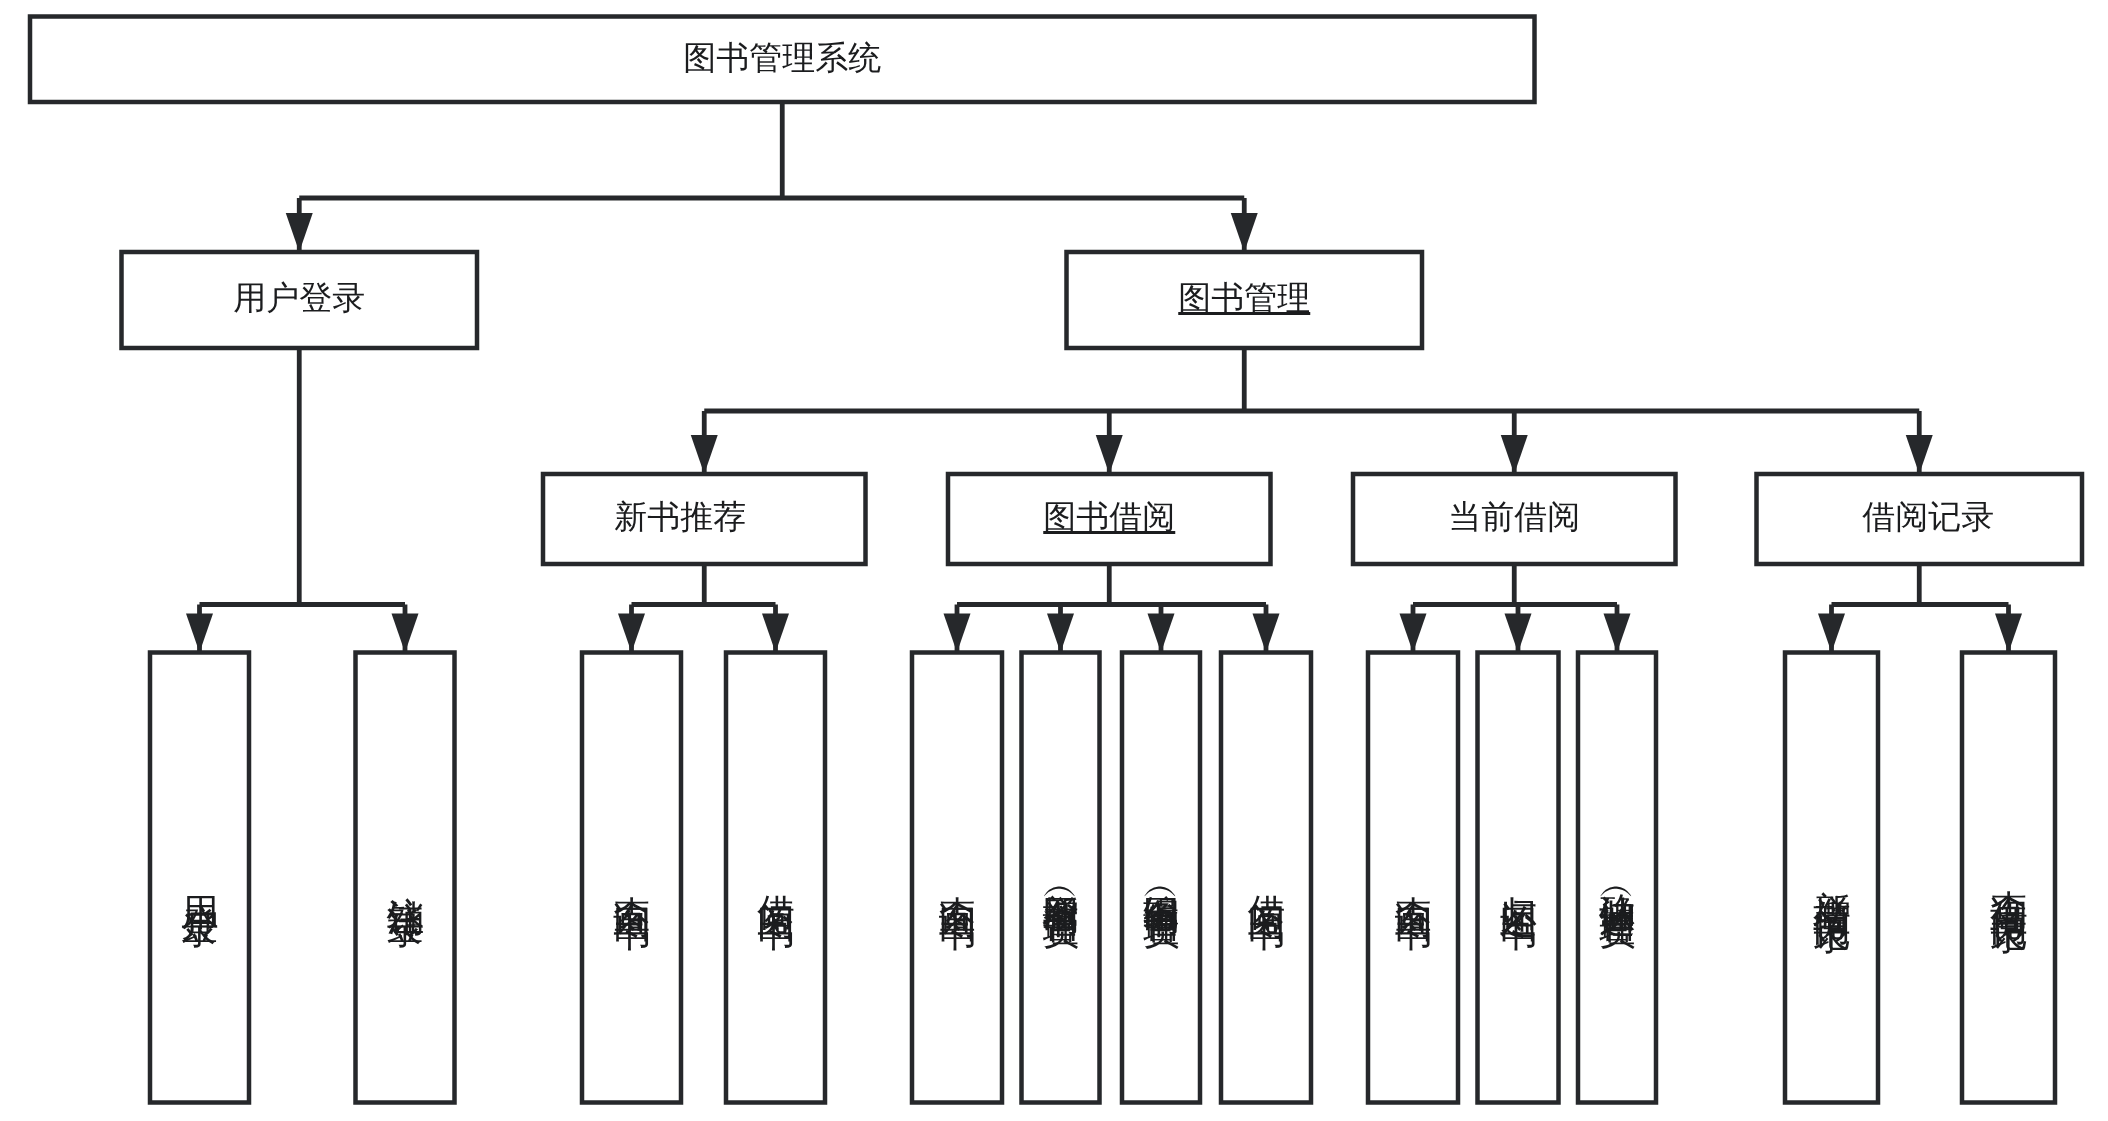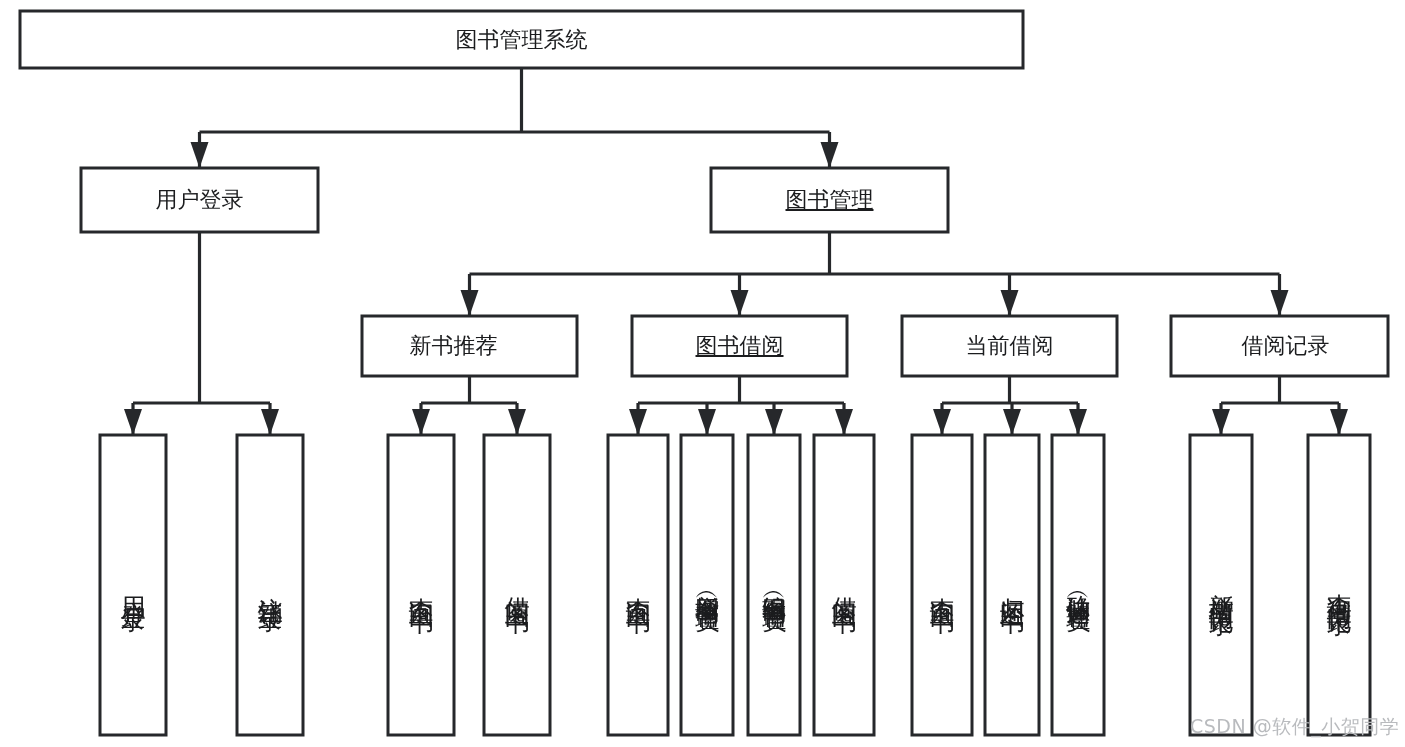--- a/index.html
+++ b/index.html
@@ -175,15 +175,14 @@
       <div class="node-label vertical tall" style="left: 681px; top: 435px; width: 52px; height: 300px;">新增图书（管理员）</div>
       <div class="node-label vertical tall" style="left: 748px; top: 435px; width: 52px; height: 300px;">编辑图书（管理员）</div>
       <div class="node-label vertical" style="left: 814px; top: 435px; width: 60px; height: 300px;">借阅图书</div>
       <div class="node-label vertical" style="left: 912px; top: 435px; width: 60px; height: 300px;">查询图书</div>
       <div class="node-label vertical" style="left: 985px; top: 435px; width: 54px; height: 300px;">归还图书</div>
       <div class="node-label vertical tall" style="left: 1052px; top: 435px; width: 52px; height: 300px;">确认归还（管理员）</div>
       <div class="node-label vertical" style="left: 1190px; top: 435px; width: 62px; height: 300px;">新增借阅记录</div>
       <div class="node-label vertical" style="left: 1308px; top: 435px; width: 62px; height: 300px;">查询借阅记录</div>
     </div>
 
-  <div class="watermark" style="left: 1190px; top: 714px;">CSDN @软件_小贺同学</div>
 
 </div>
 
 </body></html>

